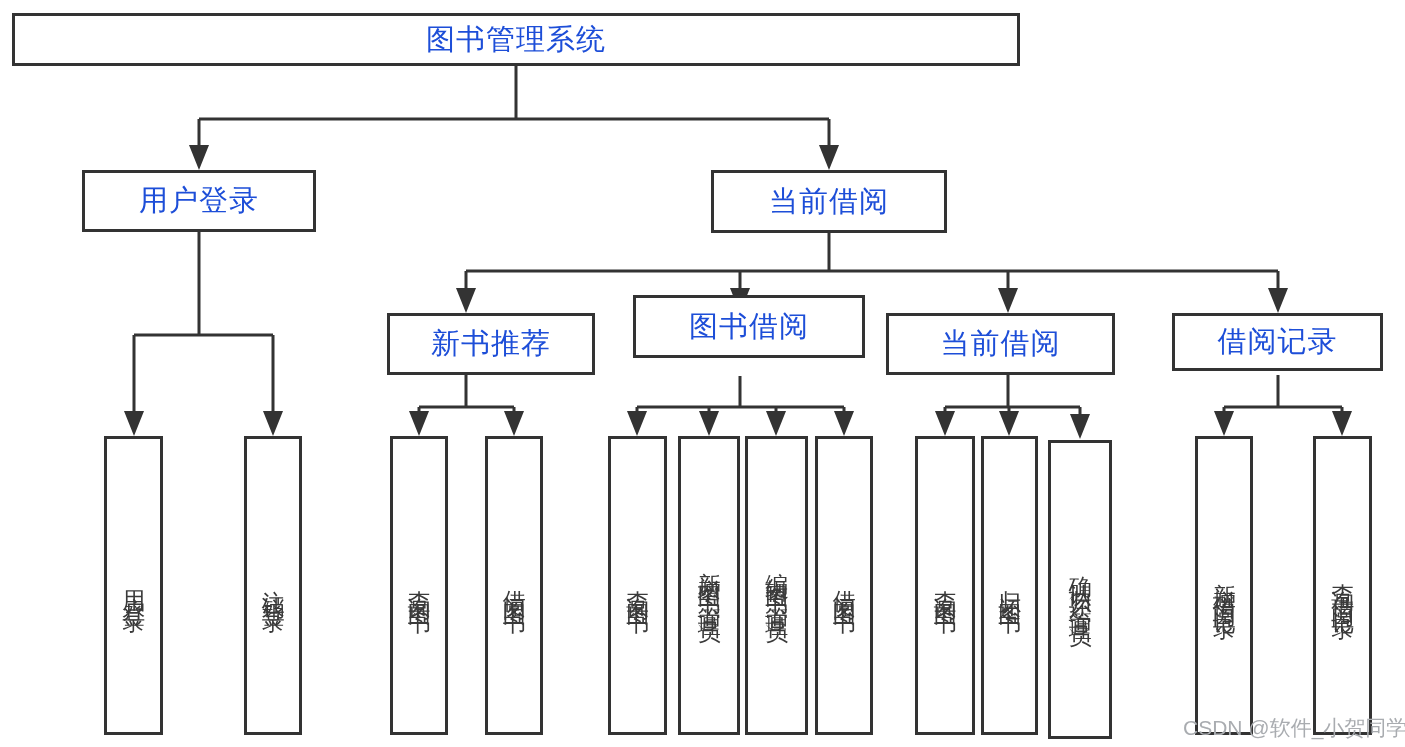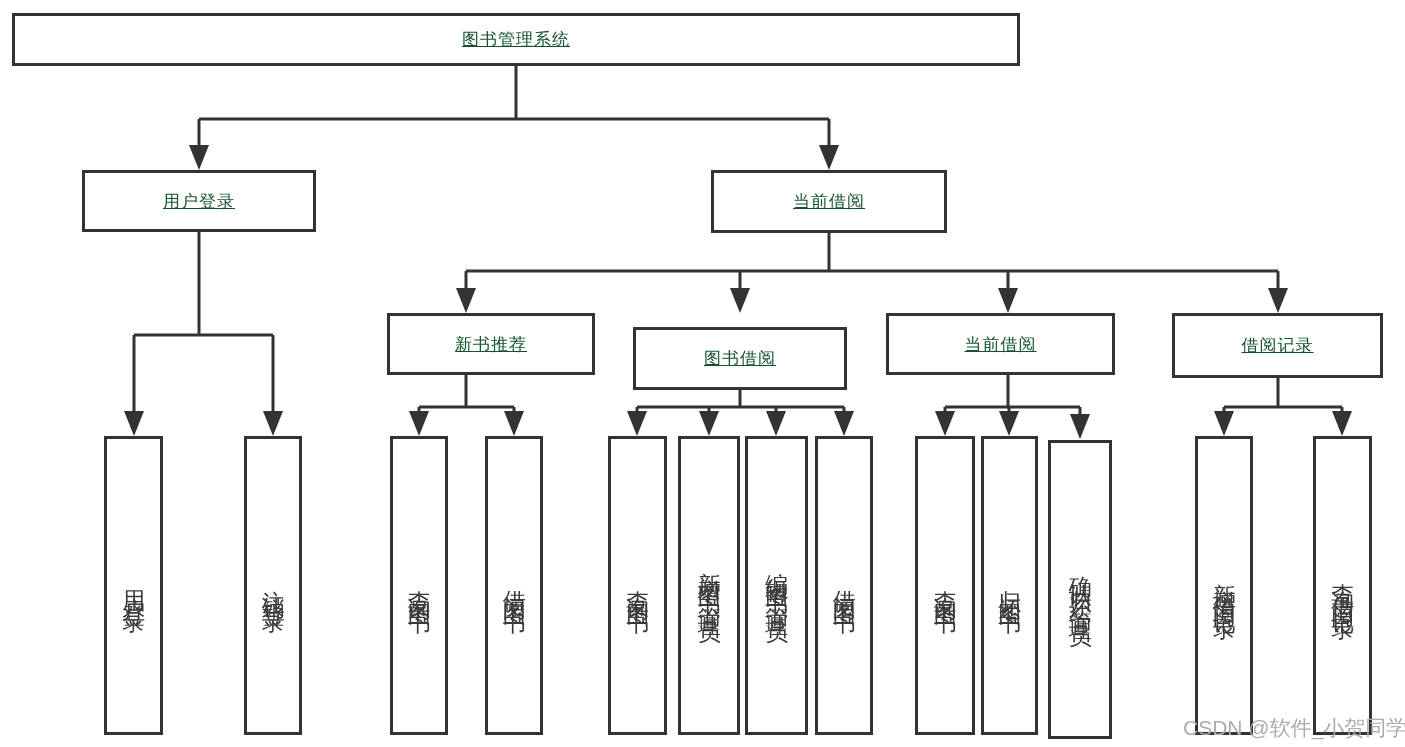--- a/index.html
+++ b/index.html
@@ -10,25 +10,24 @@
     font-family:"Liberation Sans", sans-serif;
     overflow:hidden;
   }
   #wires{position:absolute;left:0;top:0;width:1405px;height:747px;}
   .hbox{
     position:absolute;
     box-sizing:border-box;
     border:3px solid #333;
     background:#fff;
     display:flex;align-items:center;justify-content:center;
-    color:#14532d;
-    font-size:17px;
+    color:#1d4ed8;
+    font-size:29px;
     letter-spacing:1px;
     z-index:2;
-    text-decoration:underline;
   }
   .vbox{
     position:absolute;
     box-sizing:border-box;
     border:3px solid #333;
     background:#fff;
     display:flex;align-items:center;justify-content:center;
     color:#3a3a3a;
     font-size:23px;
     z-index:2;
@@ -101,27 +100,27 @@
   <div class="hbox" style="left:82px;top:170px;width:234px;height:62px;">
     <span>用户登录</span>
   </div>
   <div class="hbox" style="left:711px;top:170px;width:236px;height:63px;">
     <span>当前借阅</span>
   </div>
 
   <div class="hbox" style="left:362px;top:313px;width:208px;height:62px;margin-left:25px;">
     <span>新书推荐</span>
   </div>
-  <div class="hbox" style="left:633px;top:327px;width:214px;height:63px;align-items:center;">
+  <div class="hbox" style="left:633px;top:295px;width:232px;height:63px;align-items:center;">
     <span>图书借阅</span>
   </div>
   <div class="hbox" style="left:886px;top:313px;width:229px;height:62px;">
     <span>当前借阅</span>
   </div>
-  <div class="hbox" style="left:1172px;top:313px;width:211px;height:65px;justify-content:center;">
+  <div class="hbox" style="left:1172px;top:313px;width:211px;height:58px;justify-content:center;">
     <span>借阅记录</span>
   </div>
 
   <div class="vbox" style="left:104px;top:436px;width:59px;height:299px;">
     <span class="vtext">用户登录</span>
   </div>
   <div class="vbox" style="left:244px;top:436px;width:58px;height:299px;">
     <span class="vtext">注销登录</span>
   </div>
 

